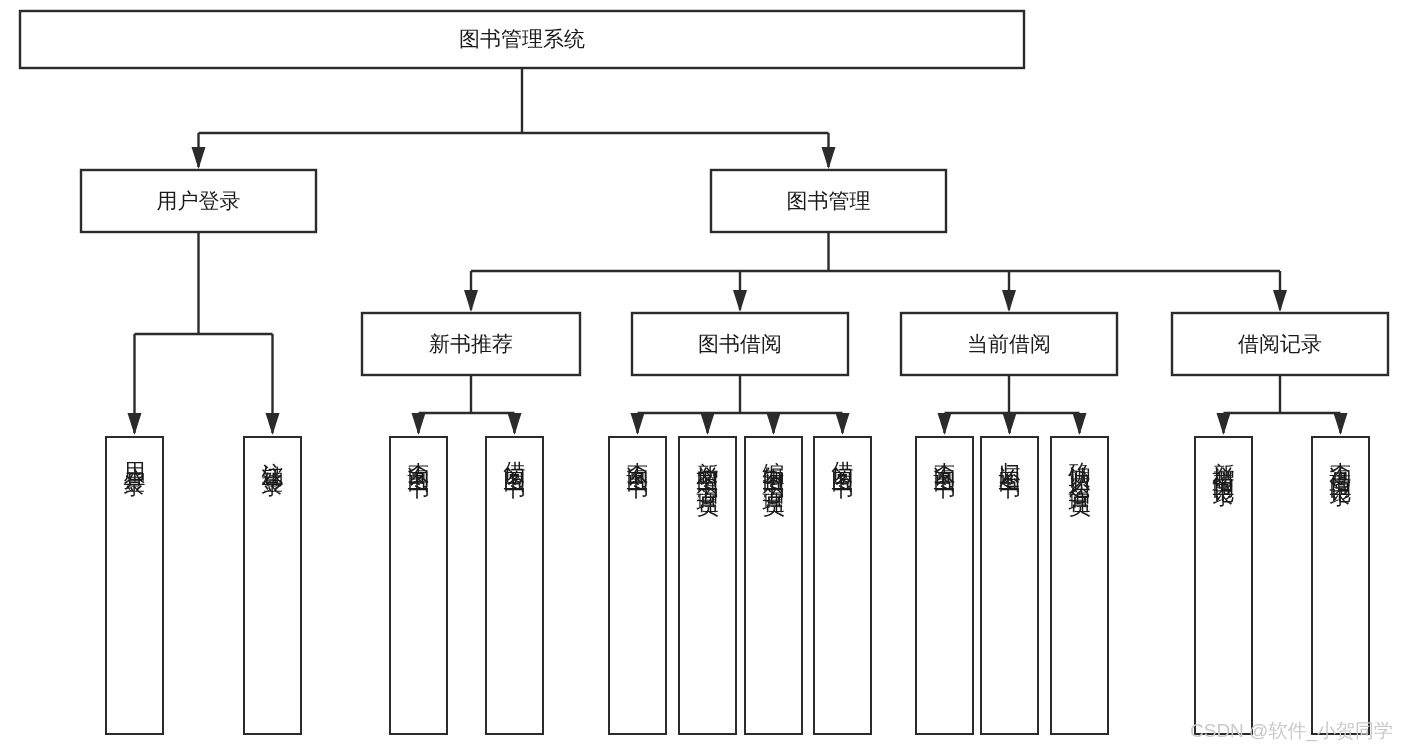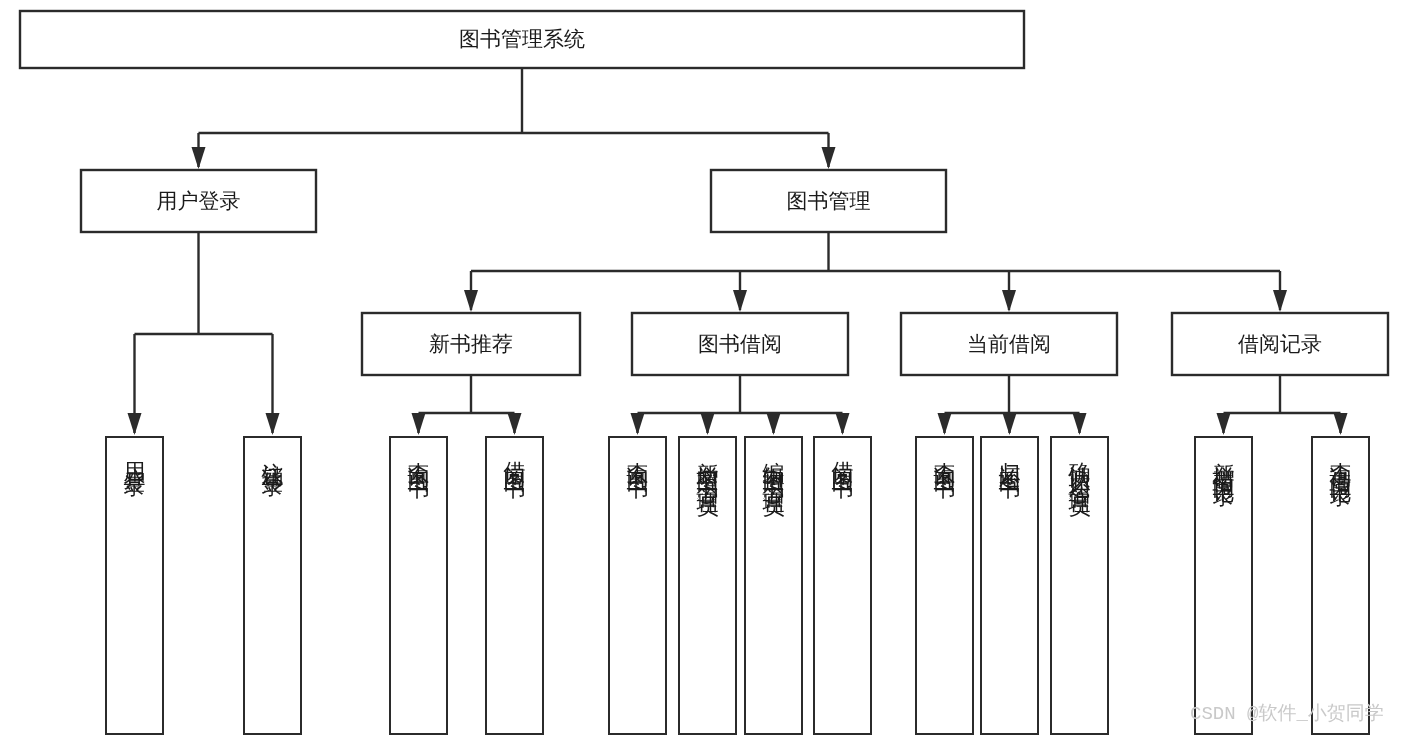--- a/index.html
+++ b/index.html
@@ -172,13 +172,13 @@
       <span>确认归还（管理员）</span>
     </div>
     <div class="leafbox" style="left: 1194px; top: 436px; width: 59px; height: 299px;">
       <span>新增借阅记录</span>
     </div>
     <div class="leafbox" style="left: 1311px; top: 436px; width: 59px; height: 299px;">
       <span>查询借阅记录</span>
     </div>
   </div>
 
-<div class="watermark" style="left: 1190px; top: 700px; font-family: Liberation Mono, monospace;">CSDN @软件_小贺同学</div>
+<div class="watermark" style="left: 1190px; top: 718px;">CSDN @软件_小贺同学</div>
 
 </body></html>

